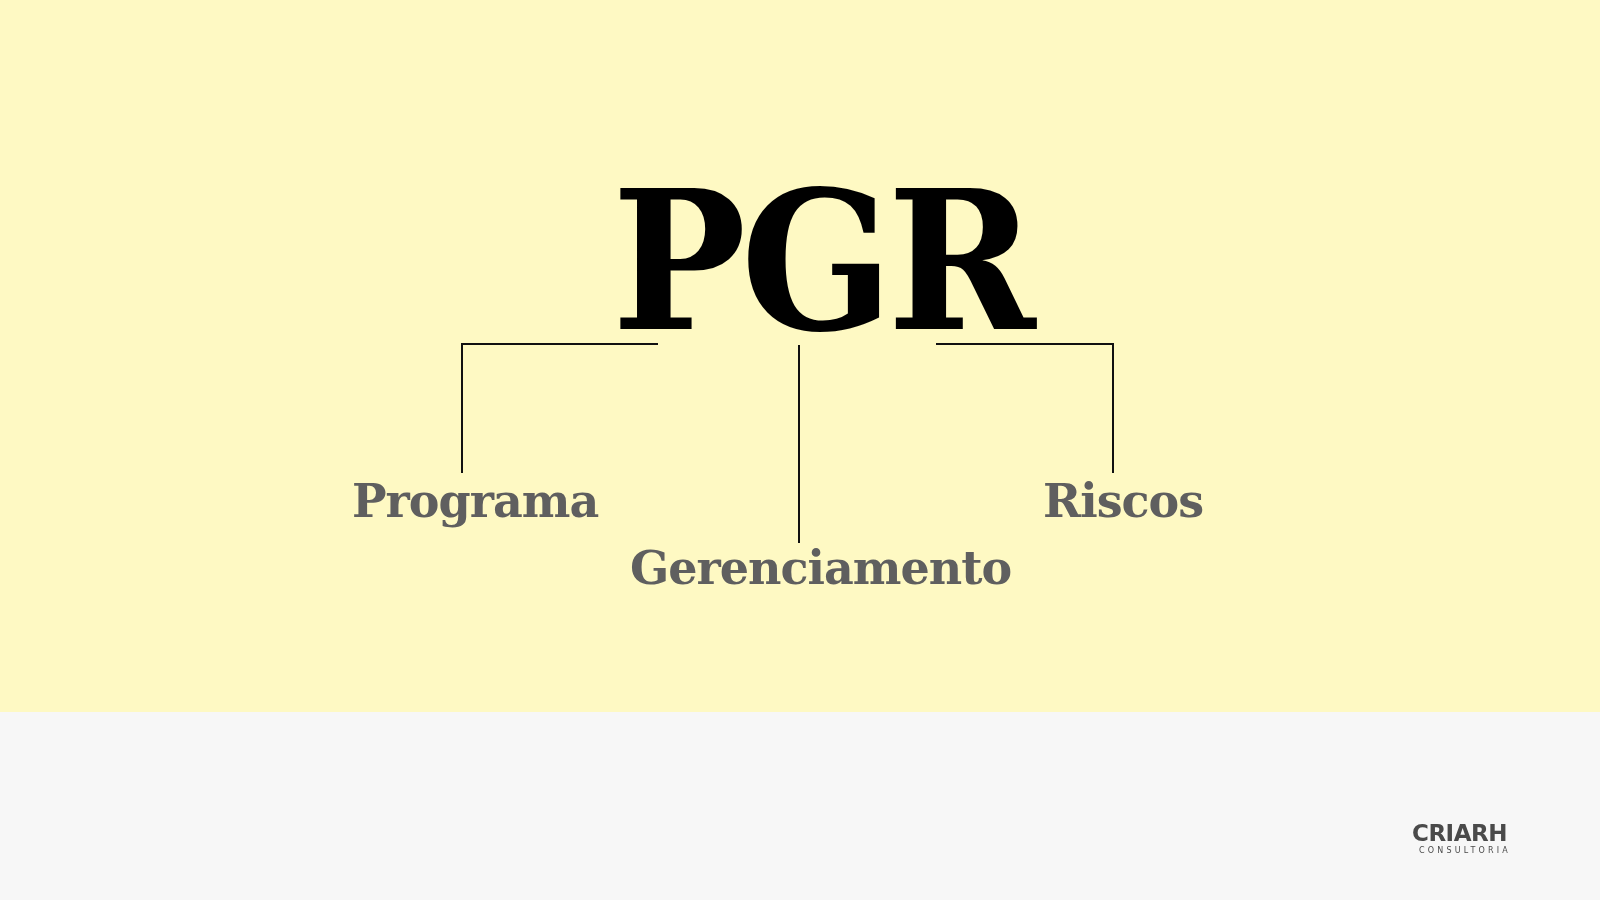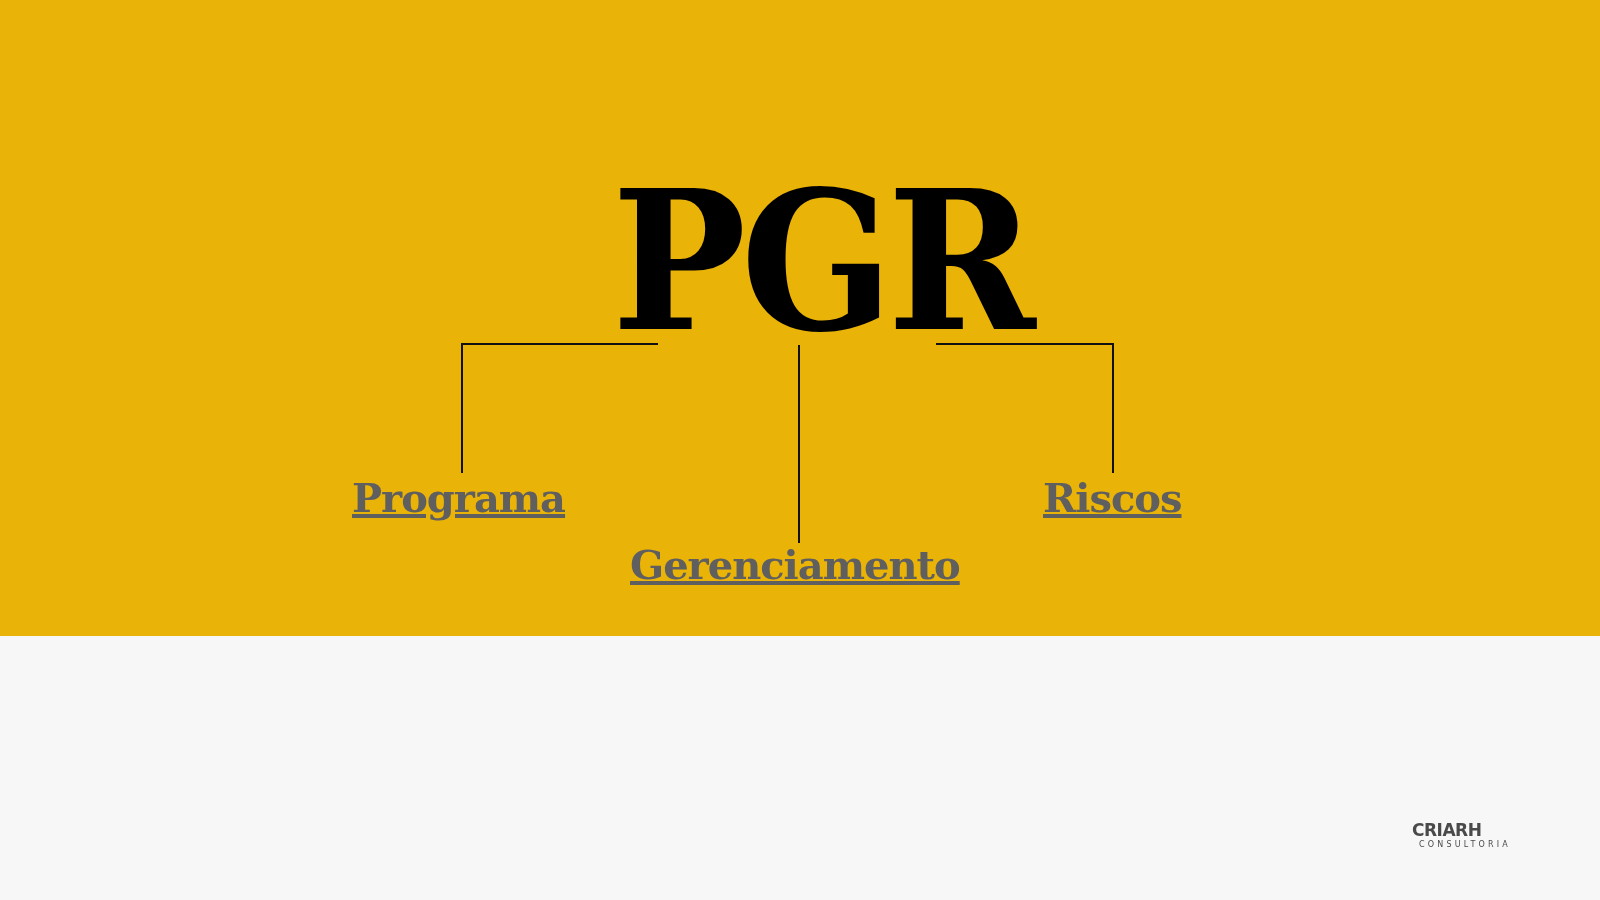--- a/index.html
+++ b/index.html
@@ -6,22 +6,22 @@
       margin: 0;
       padding: 0;
       width: 1600px;
       height: 900px;
       background: #f7f7f7;
       overflow: hidden;
     }
     .slide {
       position: relative;
       width: 1600px;
-      height: 636px;
-      background: #eab308;
+      height: 712px;
+      background: #fef9c3;
     }
     .title {
       position: absolute;
       left: 612px;
       top: 166px;
       font-family: "DejaVu Serif", "Liberation Serif", serif;
       font-weight: bold;
       font-size: 192px;
       line-height: 1;
       letter-spacing: -6px;
@@ -31,39 +31,38 @@
       transform-origin: left top;
     }
     .line {
       position: absolute;
       background: #111111;
     }
     .label {
       position: absolute;
       font-family: "DejaVu Serif", "Liberation Serif", serif;
       font-weight: bold;
-      font-size: 40px;
+      font-size: 46px;
       line-height: 1;
       color: #5f5f5f;
       white-space: nowrap;
       letter-spacing: -1px;
-      text-decoration: underline;
     }
     .logo {
       position: absolute;
       left: 1412px;
       top: 822px;
       width: 106px;
       color: #4a4a4a;
       font-family: "DejaVu Sans", "Liberation Sans", sans-serif;
       text-align: left;
     }
     .logo-main {
       font-weight: bold;
-      font-size: 17px;
+      font-size: 23px;
       line-height: 1;
       letter-spacing: -0.5px;
       display: block;
     }
     .logo-sub {
       display: block;
       font-size: 8px;
       line-height: 1;
       letter-spacing: 3.2px;
       margin-top: 2px;

